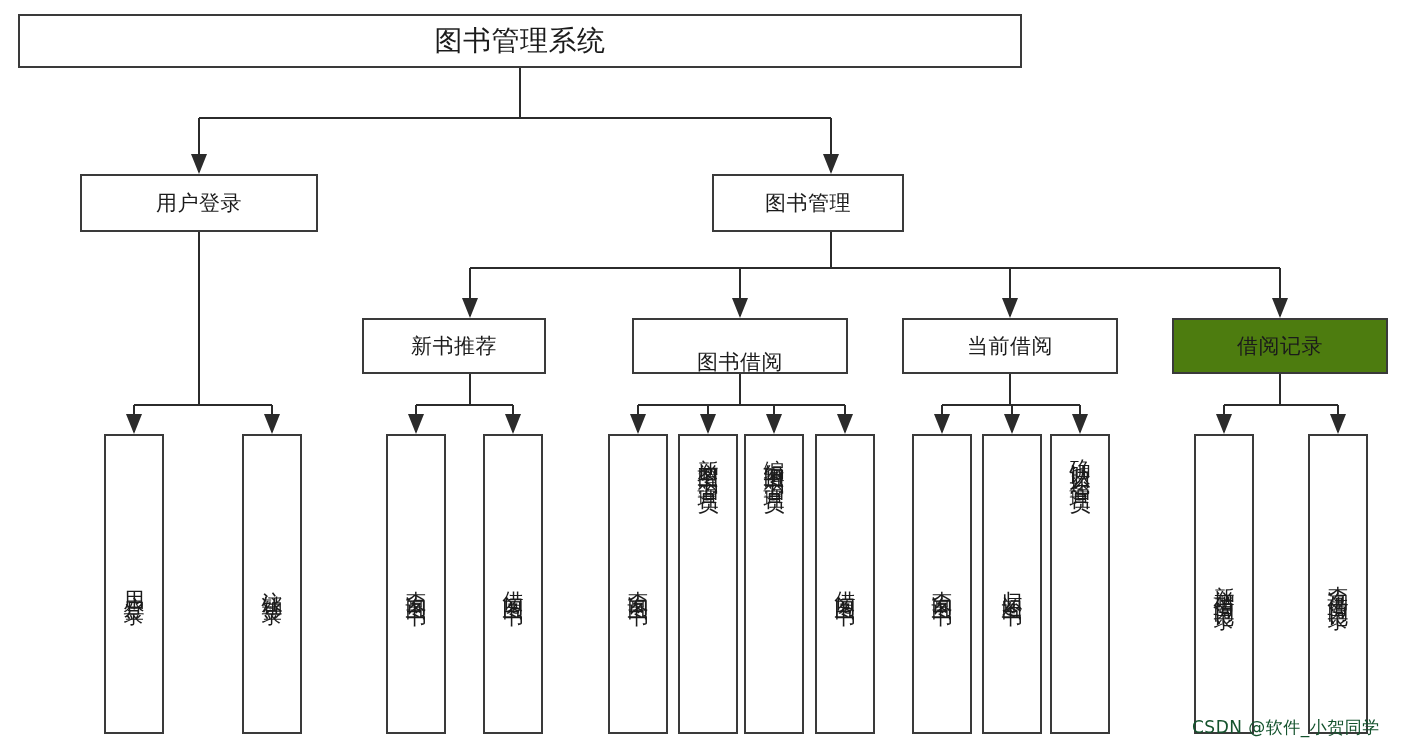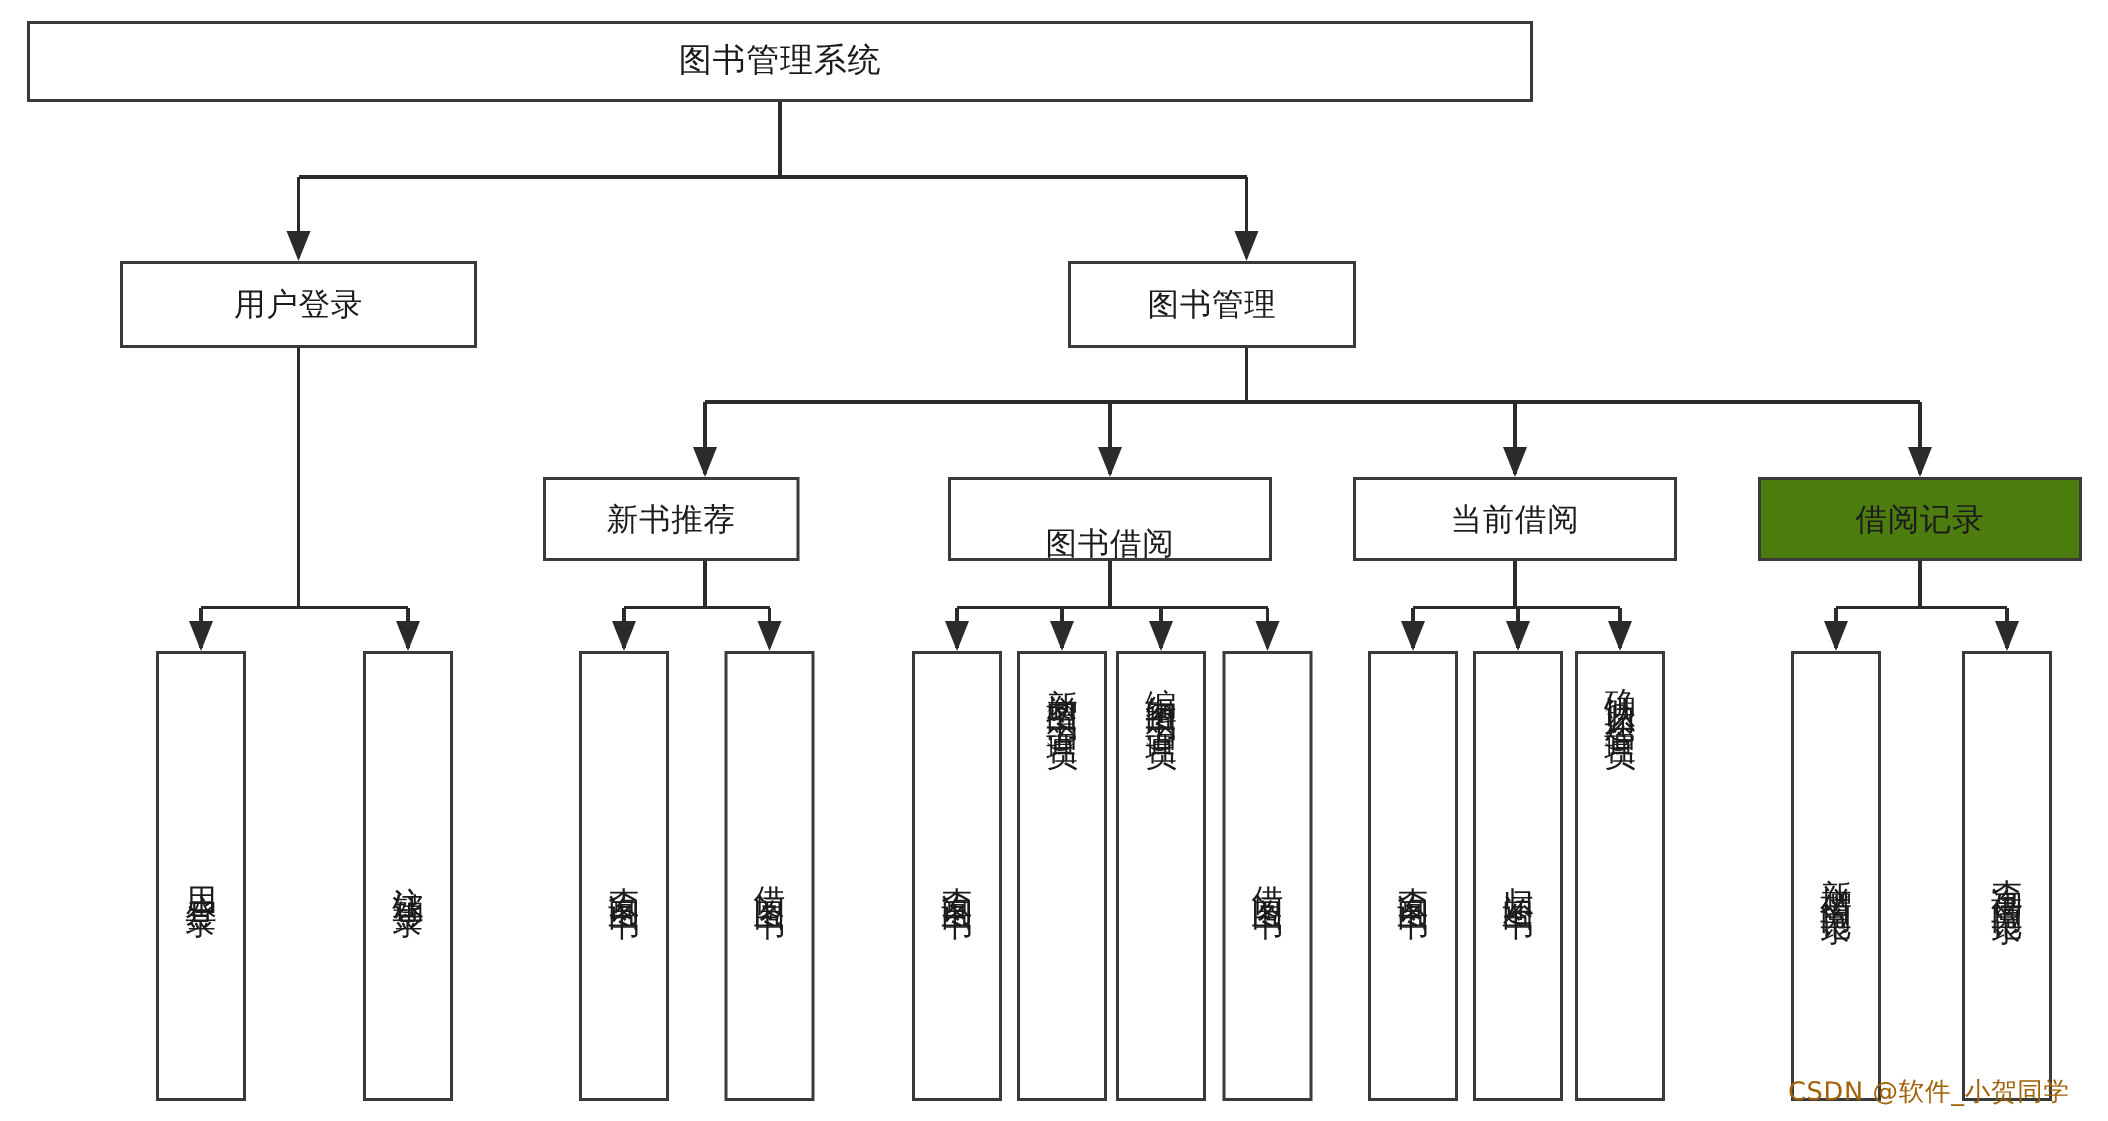--- a/index.html
+++ b/index.html
@@ -40,21 +40,21 @@
     color: #1b1b1b;
     text-align: center;
     line-height: 1.18;
     letter-spacing: 0.5px;
     white-space: nowrap;
   }
   .node.horizontal .node-label {
     font-size: 21px;
   }
   .node.root .node-label {
-    font-size: 22px;
+    font-size: 28px;
   }
   .node.vertical {
     align-items: flex-start;
     justify-content: center;
     padding-top: 6px;
   }
   .node.vertical.centered {
     align-items: center;
     padding-top: 0;
   }
@@ -135,21 +135,21 @@
   <div id="node-layer">
       <div class="node horizontal root" style="left: 18px; top: 14px; width: 1004px; height: 54px; border-color: rgb(58, 58, 58); background: rgb(255, 255, 255);">
         <span class="node-label" style="color: rgb(27, 27, 27);">图书管理系统</span>
       </div>
       <div class="node horizontal" style="left: 80px; top: 174px; width: 238px; height: 58px; border-color: rgb(58, 58, 58); background: rgb(255, 255, 255);">
         <span class="node-label" style="color: rgb(27, 27, 27);">用户登录</span>
       </div>
       <div class="node horizontal" style="left: 712px; top: 174px; width: 192px; height: 58px; border-color: rgb(58, 58, 58); background: rgb(255, 255, 255);">
         <span class="node-label" style="color: rgb(27, 27, 27);">图书管理</span>
       </div>
-      <div class="node horizontal" style="left: 362px; top: 318px; width: 171px; height: 56px; border-color: rgb(58, 58, 58); background: rgb(255, 255, 255); justify-content: center;">
+      <div class="node horizontal" style="left: 362px; top: 318px; width: 184px; height: 56px; border-color: rgb(58, 58, 58); background: rgb(255, 255, 255); justify-content: center;">
         <span class="node-label" style="color: rgb(27, 27, 27);">新书推荐</span>
       </div>
       <div class="node horizontal" style="left: 632px; top: 318px; width: 216px; height: 56px; border-color: rgb(58, 58, 58); background: rgb(255, 255, 255);">
         <span class="node-label" style="color: rgb(27, 27, 27); margin-top: 32px;">图书借阅</span>
       </div>
       <div class="node horizontal" style="left: 902px; top: 318px; width: 216px; height: 56px; border-color: rgb(58, 58, 58); background: rgb(255, 255, 255);">
         <span class="node-label" style="color: rgb(27, 27, 27);">当前借阅</span>
       </div>
       <div class="node horizontal" style="left: 1172px; top: 318px; width: 216px; height: 56px; border-color: rgb(58, 58, 58); background: #4d7c0f;">
         <span class="node-label" style="color: rgb(27, 27, 27);">借阅记录</span>
@@ -187,14 +187,14 @@
       <div class="node vertical" style="left: 1050px; top: 434px; width: 60px; height: 300px; border-color: rgb(58, 58, 58); background: rgb(255, 255, 255);">
         <span class="node-label" style="color: rgb(27, 27, 27);">确认归还（管理员）</span>
       </div>
       <div class="node vertical centered" style="left: 1194px; top: 434px; width: 60px; height: 300px; border-color: rgb(58, 58, 58); background: rgb(255, 255, 255);">
         <span class="node-label" style="color: rgb(27, 27, 27);">新增借阅记录</span>
       </div>
       <div class="node vertical centered" style="left: 1308px; top: 434px; width: 60px; height: 300px; border-color: rgb(58, 58, 58); background: rgb(255, 255, 255);">
         <span class="node-label" style="color: rgb(27, 27, 27);">查询借阅记录</span>
       </div>
     </div>
-  <div class="watermark" id="watermark" style="left: 1192px; top: 716px; color: #a16207;">CSDN @软件_小贺同学</div>
+  <div class="watermark" id="watermark" style="left: 1192px; top: 716px; color: #14532d;">CSDN @软件_小贺同学</div>
 </div>
 
 </body></html>

